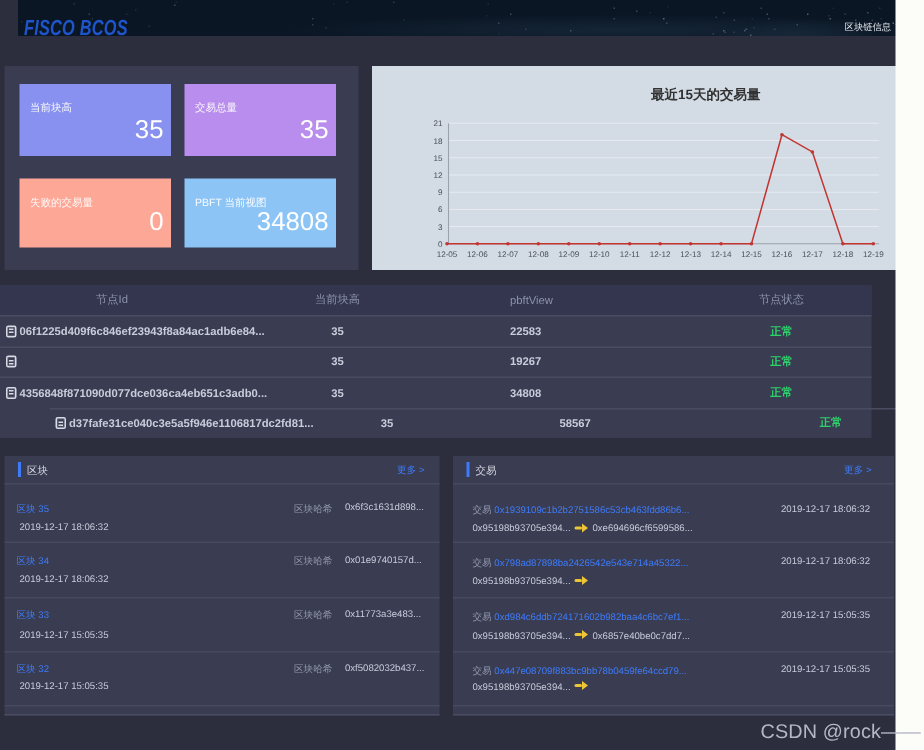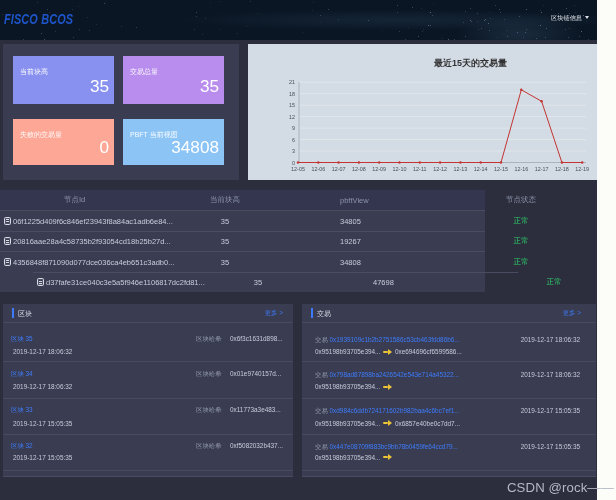--- a/index.html
+++ b/index.html
@@ -1,40 +1,40 @@
 <!DOCTYPE html>
 <html><head>
 <meta charset="utf-8">
 <style>
 * { margin:0; padding:0; box-sizing:border-box; }
 html,body { width:616px; height:500px; overflow:hidden; background:#2c2e3d; font-family:"Liberation Sans",sans-serif; }
 #page { position:relative; width:616px; height:500px; }
 #scrollbar { position:absolute; right:0; top:0; width:19px; height:500px; background:#fcfcf8; z-index:50; }
 
-#header { position:absolute; left:0; top:0; width:597px; height:40px; background:radial-gradient(90px 30px at 520px 34px, rgba(70,100,130,0.28), rgba(0,0,0,0) 70%), radial-gradient(300px 14px at 400px 20px, rgba(80,115,150,0.16), rgba(0,0,0,0) 75%), #0a1624; overflow:hidden; }
+#header { position:absolute; left:12px; top:0; width:597px; height:24px; background:radial-gradient(90px 30px at 520px 34px, rgba(70,100,130,0.28), rgba(0,0,0,0) 70%), radial-gradient(300px 14px at 400px 20px, rgba(80,115,150,0.16), rgba(0,0,0,0) 75%), #0a1624; overflow:hidden; }
 #logo { position:absolute; left:4px; top:11px; font-size:14.5px; font-weight:bold; font-style:italic; color:#1e55cb; letter-spacing:0.2px; transform:scaleX(0.75); transform-origin:0 0; }
 #navright { position:absolute; right:8px; top:14px; font-size:6.2px; color:#e8eaf0; }
 #navright .caret { display:inline-block; width:0; height:0; border-left:2.5px solid transparent; border-right:2.5px solid transparent; border-top:3px solid #dfe2ea; margin-left:3px; vertical-align:1px; }
 #starfield { position:absolute; left:0; top:0; width:1px; height:1px; background:transparent; box-shadow:465px 36px 0 rgba(190,210,235,0.25), 478px 29px 0 rgba(190,210,235,0.18), 196px 12px 0 rgba(190,210,235,0.24), 489px 12px 0 rgba(190,210,235,0.1), 312px 10px 0 rgba(190,210,235,0.1), 44px 39px 0 rgba(190,210,235,0.28), 465px 11px 0 rgba(190,210,235,0.2), 543px 5px 0 rgba(190,210,235,0.09), 196px 16px 0 rgba(190,210,235,0.2), 477px 21px 0 rgba(190,210,235,0.17), 202px 34px 0 rgba(190,210,235,0.13), 303px 32px 0 rgba(190,210,235,0.08), 89px 30px 0 rgba(190,210,235,0.21), 418px 36px 0 rgba(190,210,235,0.28), 87px 17px 0 rgba(190,210,235,0.14), 237px 33px 0 rgba(190,210,235,0.14), 73px 37px 0 rgba(190,210,235,0.23), 412px 7px 0 rgba(190,210,235,0.25), 397px 5px 0 rgba(190,210,235,0.27), 2px 14px 0 rgba(190,210,235,0.12), 55px 31px 0 rgba(190,210,235,0.16), 408px 27px 0 rgba(190,210,235,0.09), 205px 18px 0 rgba(190,210,235,0.15), 320px 22px 0 rgba(190,210,235,0.08), 421px 8px 0 rgba(190,210,235,0.11), 105px 1px 0 rgba(190,210,235,0.09), 500px 12px 0 rgba(190,210,235,0.22), 194px 29px 0 rgba(190,210,235,0.18), 136px 27px 0 rgba(190,210,235,0.21), 121px 26px 0 rgba(190,210,235,0.16), 219px 1px 0 rgba(190,210,235,0.13), 313px 2px 0 rgba(190,210,235,0.12), 405px 39px 0 rgba(190,210,235,0.21), 104px 3px 0 rgba(190,210,235,0.28), 220px 29px 0 rgba(190,210,235,0.13), 338px 19px 0 rgba(190,210,235,0.16), 78px 6px 0 rgba(190,210,235,0.12), 250px 1px 0 rgba(190,210,235,0.2), 382px 30px 0 rgba(190,210,235,0.11), 497px 37px 0 rgba(190,210,235,0.11), 397px 12px 0 rgba(190,210,235,0.21), 320px 15px 0 rgba(190,210,235,0.24), 257px 13px 0 rgba(190,210,235,0.11), 569px 13px 0 rgba(190,210,235,0.22), 399px 31px 0 rgba(190,210,235,0.2), 433px 4px 0 rgba(190,210,235,0.1), 41px 33px 0 rgba(190,210,235,0.27), 246px 26px 0 rgba(190,210,235,0.13), 504px 19px 0 rgba(190,210,235,0.18), 72px 9px 0 rgba(190,210,235,0.13), 574px 5px 0 rgba(190,210,235,0.14), 210px 2px 0 rgba(190,210,235,0.09), 423px 29px 0 rgba(190,210,235,0.13), 49px 12px 0 rgba(190,210,235,0.14), 545px 37px 0 rgba(190,210,235,0.27), 96px 24px 0 rgba(190,210,235,0.11), 463px 22px 0 rgba(190,210,235,0.21), 536px 38px 0 rgba(190,210,235,0.27), 37px 2px 0 rgba(190,210,235,0.17), 368px 20px 0 rgba(190,210,235,0.27), 23px 39px 0 rgba(190,210,235,0.21), 495px 5px 0 rgba(190,210,235,0.23), 328px 9px 0 rgba(190,210,235,0.28), 79px 29px 0 rgba(190,210,235,0.19), 47px 9px 0 rgba(190,210,235,0.24), 507px 30px 0 rgba(200,220,245,0.13), 541px 12px 0 rgba(200,220,245,0.36), 526px 9px 0 rgba(200,220,245,0.36), 566px 8px 0 rgba(200,220,245,0.29), 517px 32px 0 rgba(200,220,245,0.27), 575px 12px 0 rgba(200,220,245,0.12), 583px 15px 0 rgba(200,220,245,0.4), 526px 29px 0 rgba(200,220,245,0.22), 568px 37px 0 rgba(200,220,245,0.23), 558px 13px 0 rgba(200,220,245,0.26), 551px 9px 0 rgba(200,220,245,0.19), 442px 38px 0 rgba(200,220,245,0.11), 448px 39px 0 rgba(200,220,245,0.33), 588px 39px 0 rgba(200,220,245,0.18), 422px 31px 0 rgba(200,220,245,0.19), 576px 20px 0 rgba(200,220,245,0.26), 507px 36px 0 rgba(200,220,245,0.25), 481px 28px 0 rgba(200,220,245,0.22), 484px 20px 0 rgba(200,220,245,0.29), 471px 21px 0 rgba(200,220,245,0.22), 569px 28px 0 rgba(200,220,245,0.16), 454px 39px 0 rgba(200,220,245,0.21), 430px 12px 0 rgba(200,220,245,0.39), 490px 18px 0 rgba(200,220,245,0.13), 540px 25px 0 rgba(200,220,245,0.38), 525px 32px 0 rgba(200,220,245,0.29), 546px 28px 0 rgba(200,220,245,0.31), 579px 36px 0 rgba(200,220,245,0.2), 428px 25px 0 rgba(200,220,245,0.36), 430px 25px 0 rgba(200,220,245,0.27), 499px 9px 0 rgba(200,220,245,0.29), 523px 37px 0 rgba(200,220,245,0.16), 488px 23px 0 rgba(200,220,245,0.33), 432px 15px 0 rgba(200,220,245,0.23), 581px 31px 0 rgba(200,220,245,0.39), 470px 20px 0 rgba(200,220,245,0.35), 485px 19px 0 rgba(200,220,245,0.31), 540px 10px 0 rgba(200,220,245,0.15), 489px 30px 0 rgba(200,220,245,0.26), 553px 18px 0 rgba(200,220,245,0.22), 477px 13px 0 rgba(200,220,245,0.22), 519px 16px 0 rgba(200,220,245,0.24), 470px 8px 0 rgba(200,220,245,0.21), 565px 29px 0 rgba(200,220,245,0.24), 586px 21px 0 rgba(200,220,245,0.13); }
 
 #cardpanel { position:absolute; left:3px; top:44px; width:236px; height:136px; background:#3a3d52; }
 .card { position:absolute; width:101px; height:48px; }
 .card .lbl { position:absolute; left:7px; top:11px; font-size:7px; color:rgba(255,255,255,0.95); }
 .card .val { position:absolute; right:5px; bottom:7px; font-size:17.2px; color:#fff; }
 #card1 { left:10px; top:12px; background:#8891ef; }
 #card2 { left:120px; top:12px; background:#b98ded; }
 #card3 { left:10px; top:75px; height:46px; background:#fda797; }
 #card4 { left:120px; top:75px; height:46px; background:#8cc4f6; }
 
 #chartpanel { position:absolute; left:248px; top:44px; width:409px; height:136px; background:#d3dbe4; }
 #charttitle { position:absolute; left:18px; top:13px; width:100%; text-align:center; font-size:9px; font-weight:bold; color:#333; }
 
-#nodetable { position:absolute; left:0; top:190px; width:485px; height:102px; background:#3a3d52; font-size:7.5px; }
+#nodetable { position:absolute; left:0; top:190px; width:581px; height:102px; background:#3a3d52; font-size:7.5px; }
 #thead { position:absolute; left:0; top:0; width:100%; height:20px; background:#343650; color:#8d93a8; }
-.trow { position:absolute; left:0; width:100%; height:20px; border-top:1px solid #4a4d62; color:#c8cbda; }
+.trow { position:absolute; left:0; width:100%; height:20px; border-top:1px solid #4a4d62; color:#c8cbda;font-weight:bold; }
 .cell { position:absolute; top:50%; transform:translateY(-50%); }
 .c1 { left:13px; }
 .c2 { left:195px; width:60px; text-align:center; }
 .c3 { left:340px; width:60px; }
 .c4 { left:491px; width:60px; text-align:center; }
 .green { color:#2dd06a;text-align:center; }
 .nodeicon { position:absolute; left:4px; top:50%; transform:translateY(-50%); width:7px; height:8px; border:1px solid #d8dbe6; border-radius:1.5px; box-shadow:inset 0 0 0 0.5px rgba(255,255,255,0.25); } .nodeicon:after { content:''; position:absolute; left:1px; top:1.5px; width:3px; height:1px; background:#d8dbe6; box-shadow:0 2px 0 #d8dbe6; }
 
 .bpanel { position:absolute; top:304px; height:173px; background:#3a3d52; border-bottom:1px solid #4a4d62; }
 #blockpanel { left:3px; width:290px; }
@@ -164,42 +164,41 @@
     <div id="thead">
       <div class="cell" style="left:64px;">节点Id</div>
       <div class="cell c2">当前块高</div>
       <div class="cell c3">pbftView</div>
       <div class="cell c4">节点状态</div>
     </div>
     <div class="trow" style="top:20px;">
       <div class="nodeicon"></div>
       <div class="cell c1">06f1225d409f6c846ef23943f8a84ac1adb6e84...</div>
       <div class="cell c2">35</div>
-        <div class="cell c3">34805</div>
+        <div class="cell c3">22583</div>
         <div class="cell c4 green">正常</div>
     </div>
     <div class="trow" style="top:40.5px;">
       <div class="nodeicon"></div>
-      <div class="cell c1">20816aae28a4c58735b2f93054cd18b25b27d...</div>
       <div class="cell c2">35</div>
         <div class="cell c3">19267</div>
         <div class="cell c4 green">正常</div>
     </div>
     <div class="trow" style="top:61px;">
       <div class="nodeicon"></div>
       <div class="cell c1">4356848f871090d077dce036ca4eb651c3adb0...</div>
       <div class="cell c2">35</div>
         <div class="cell c3">34808</div>
         <div class="cell c4 green">正常</div>
     </div>
     <div class="trow" style="top:81.5px;margin-left:33px;">
       <div class="nodeicon"></div>
       <div class="cell c1">d37fafe31ce040c3e5a5f946e1106817dc2fd81...</div>
       <div class="cell c2">35</div>
-        <div class="cell c3">47698</div>
+        <div class="cell c3">58567</div>
         <div class="cell c4 green">正常</div>
     </div>
   </div>
   <div class="bpanel" id="blockpanel">
     <div class="phead">
         <div class="pbar"></div>
         <div class="ptitle">区块</div>
         <div class="pmore">更多 &gt;</div>
       </div>
     <div class="prow r1">

